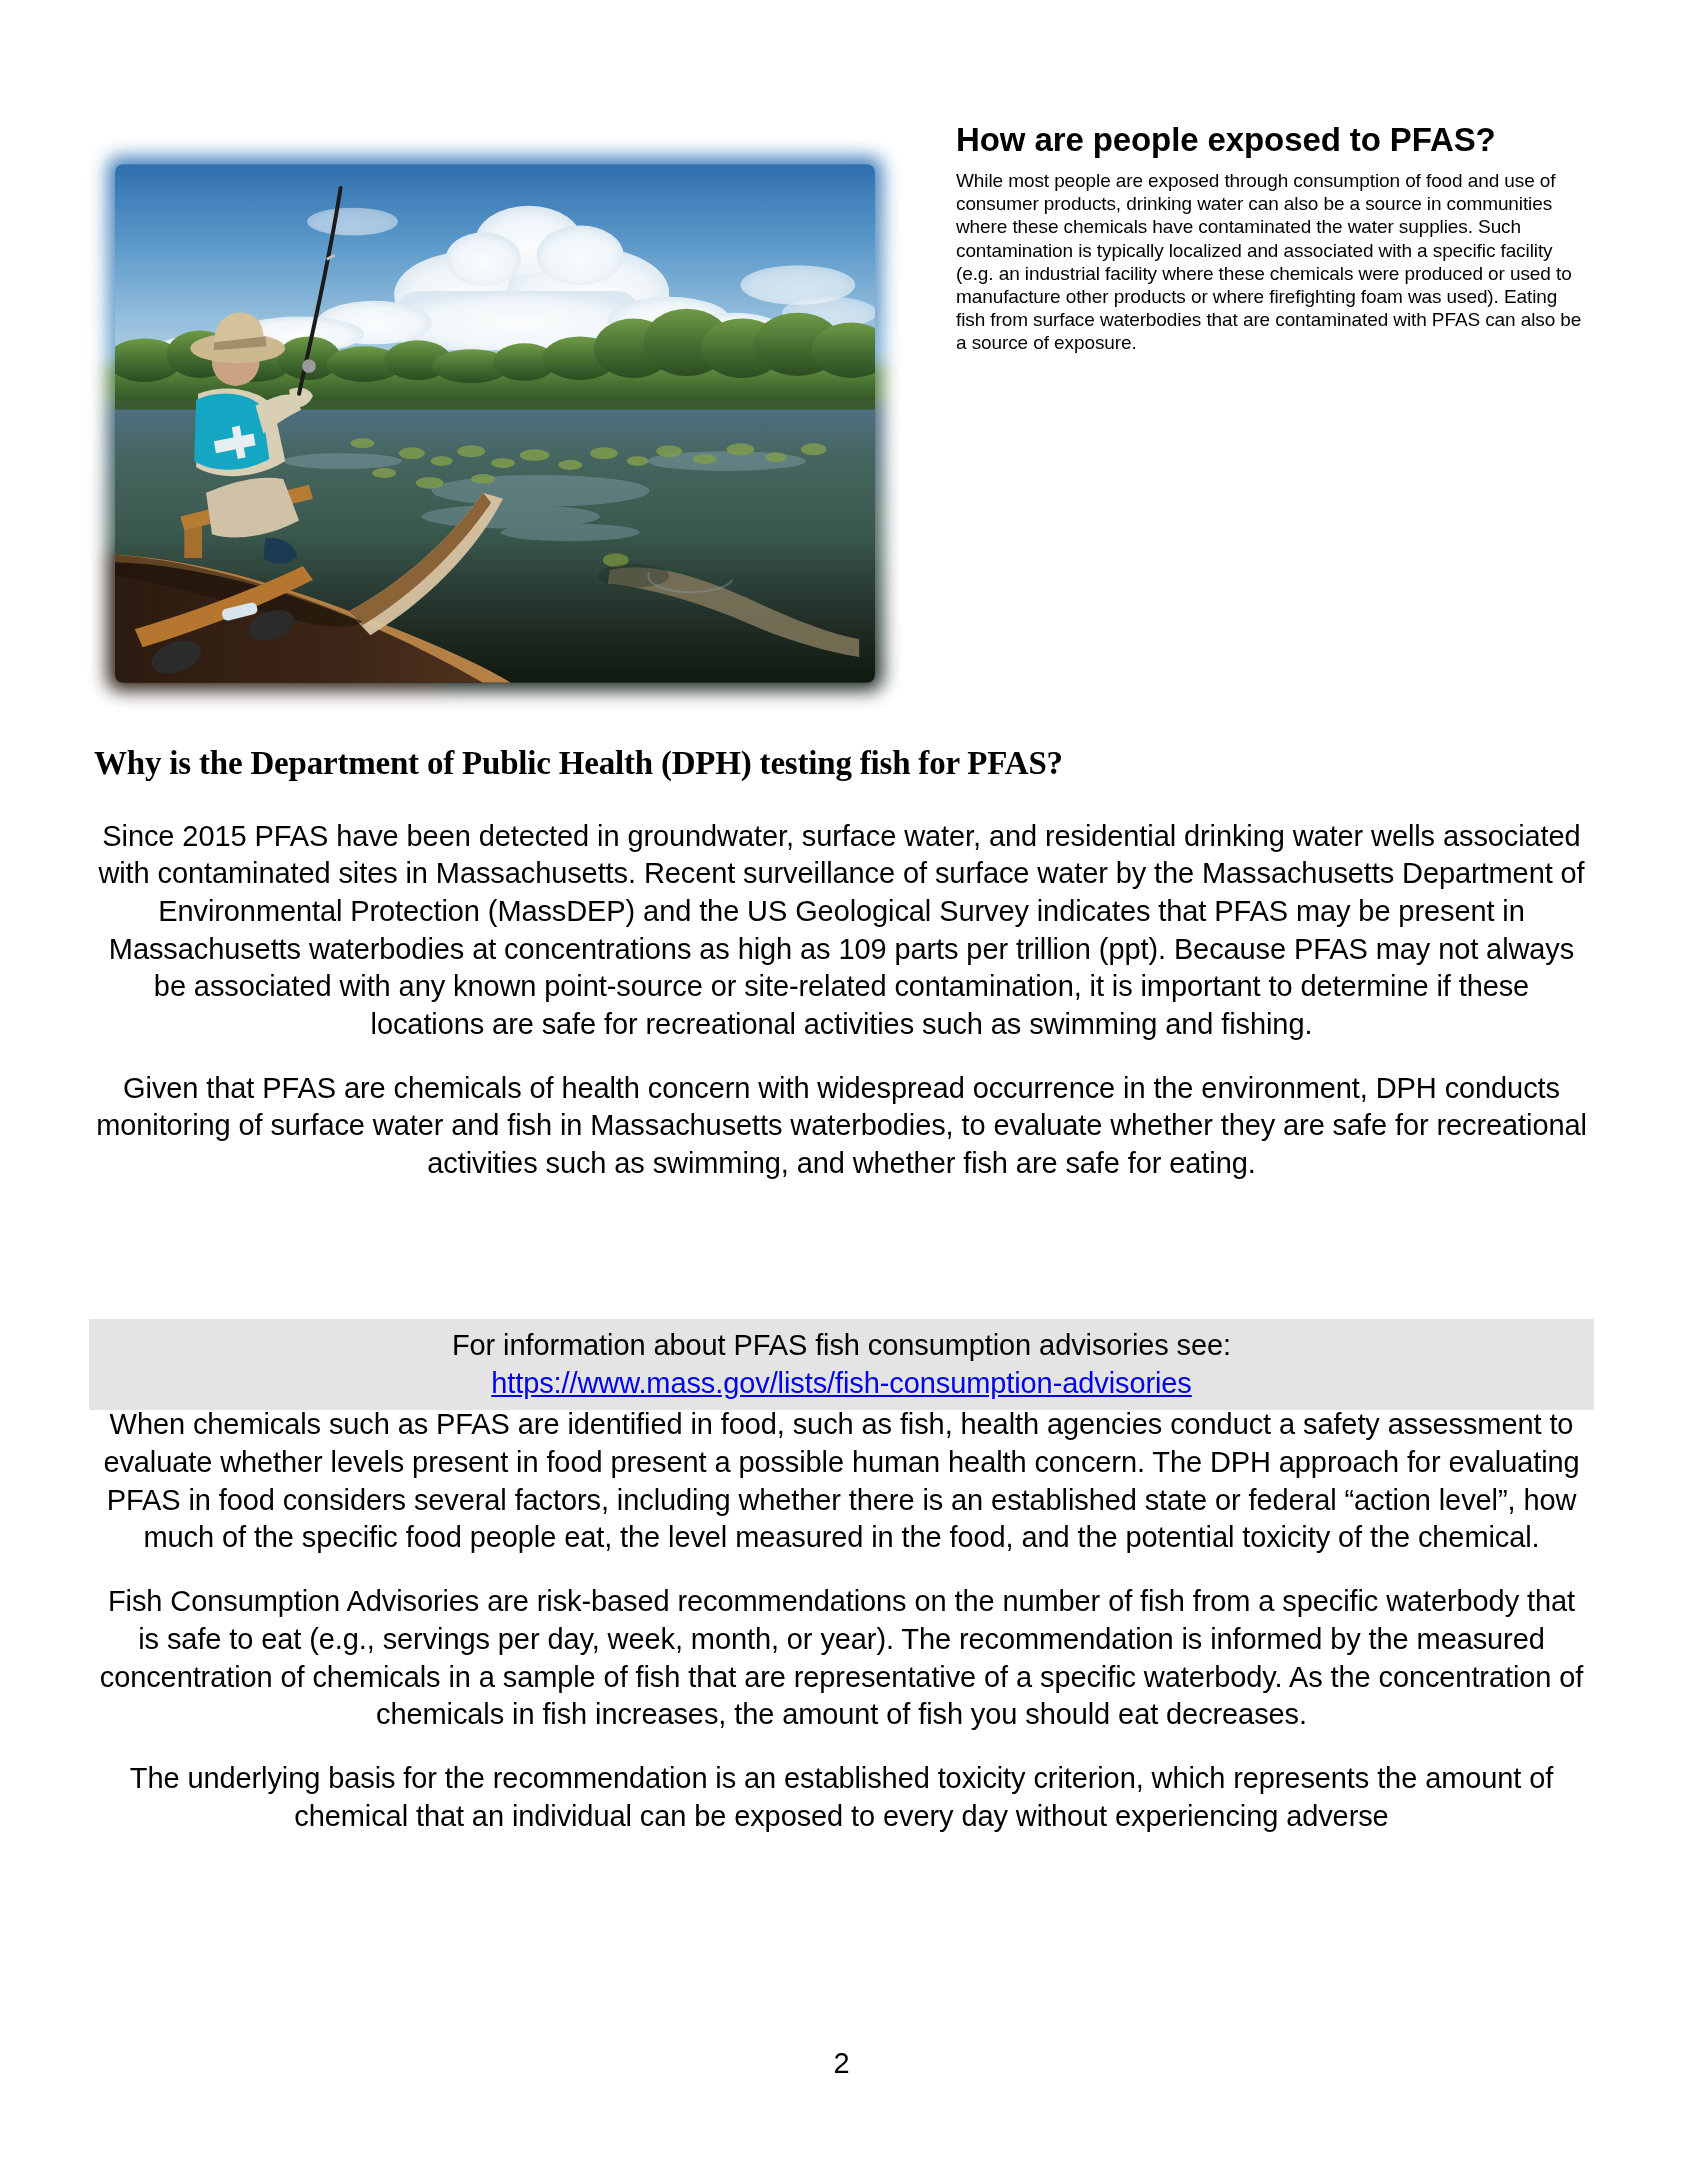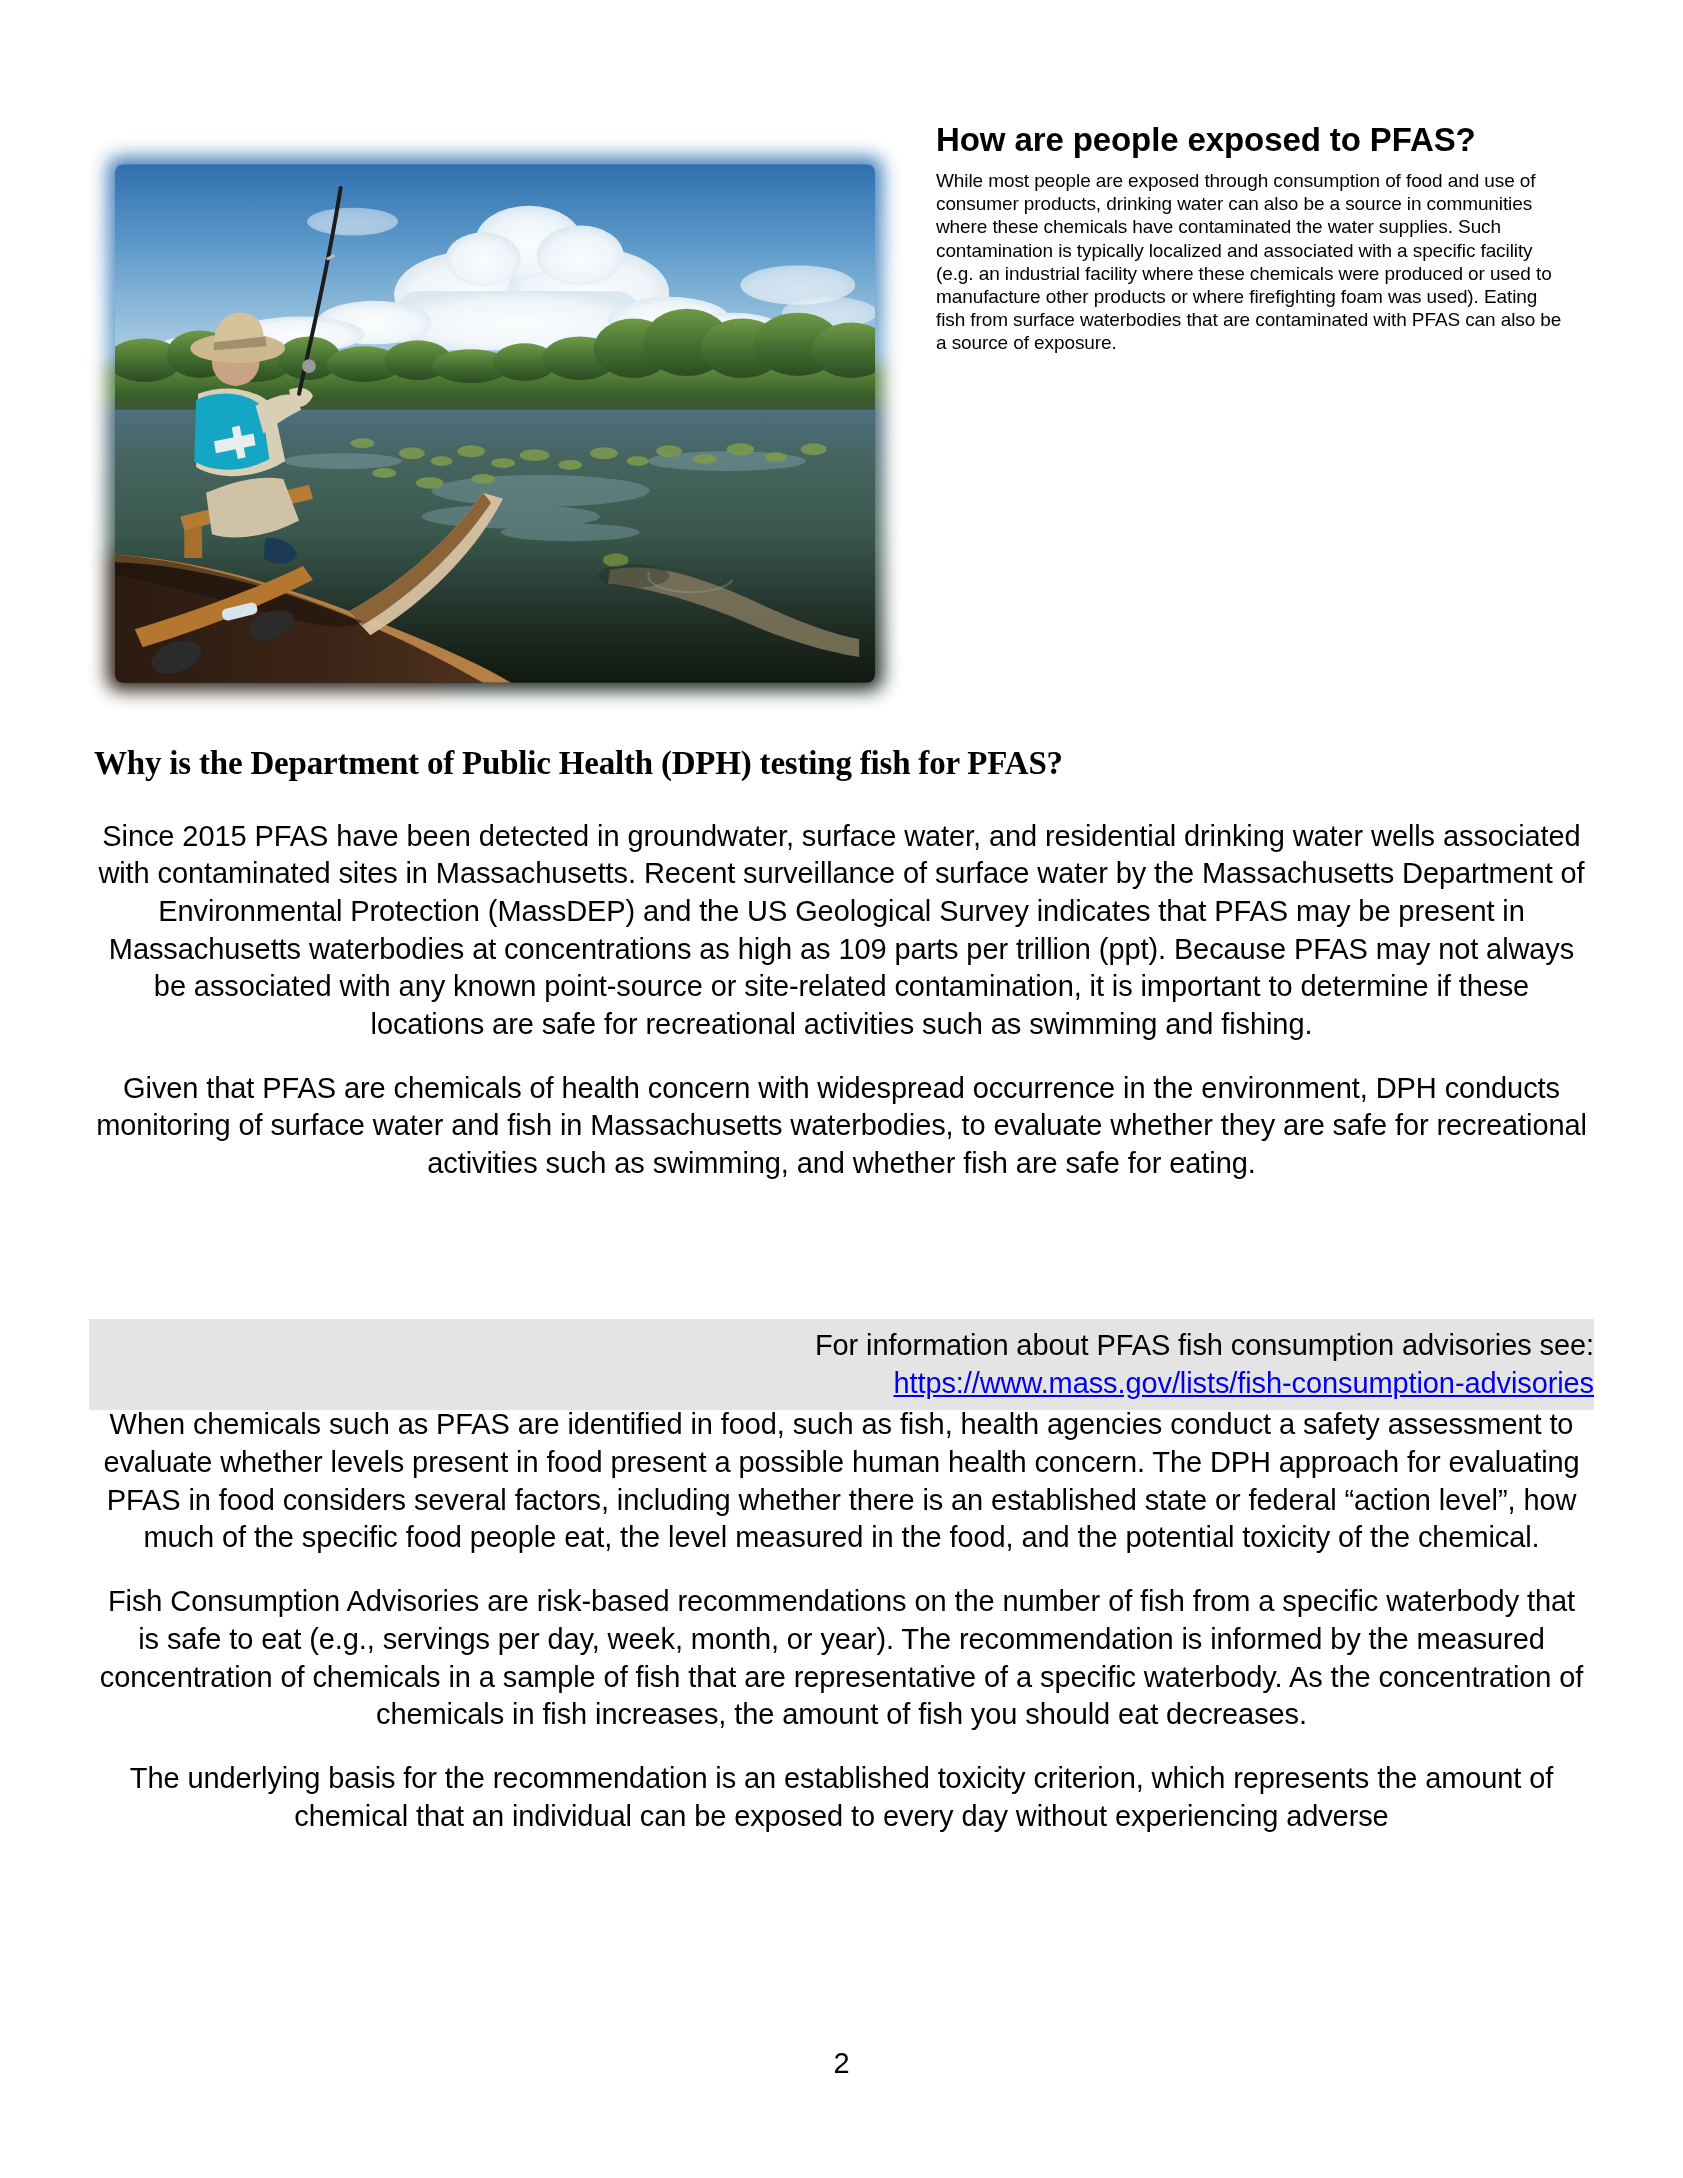--- a/index.html
+++ b/index.html
@@ -58,21 +58,21 @@
     width: 760px;
     height: 519px;
     border-radius: 8px;
     overflow: hidden;
   }
   .photo svg, .photo-feather svg { display: block; }
 
   
   .right-col {
     position: absolute;
-    left: 936px;
+    left: 956px;
     top: 121px;
     width: 634px;
   }
   .h-major {
     font-size: 33px;
     font-weight: bold;
     line-height: 1.16;
     letter-spacing: -0.1px;
     margin: 0 0 10px 0;
   }
@@ -114,21 +114,21 @@
   
   .info-box {
     position: absolute;
     left: 89px;
     top: 1319px;
     width: 1505px;
     height: 91px;
     background: #e4e4e4;
     display: flex;
     flex-direction: column;
-    align-items: flex-end;
+    align-items: center;
     justify-content: center;
   }
   .info-line {
     font-size: 29px;
     line-height: 1.30;
     letter-spacing: -0.1px;
     text-align: center;
   }
   .info-link {
     color: #0000ee;

